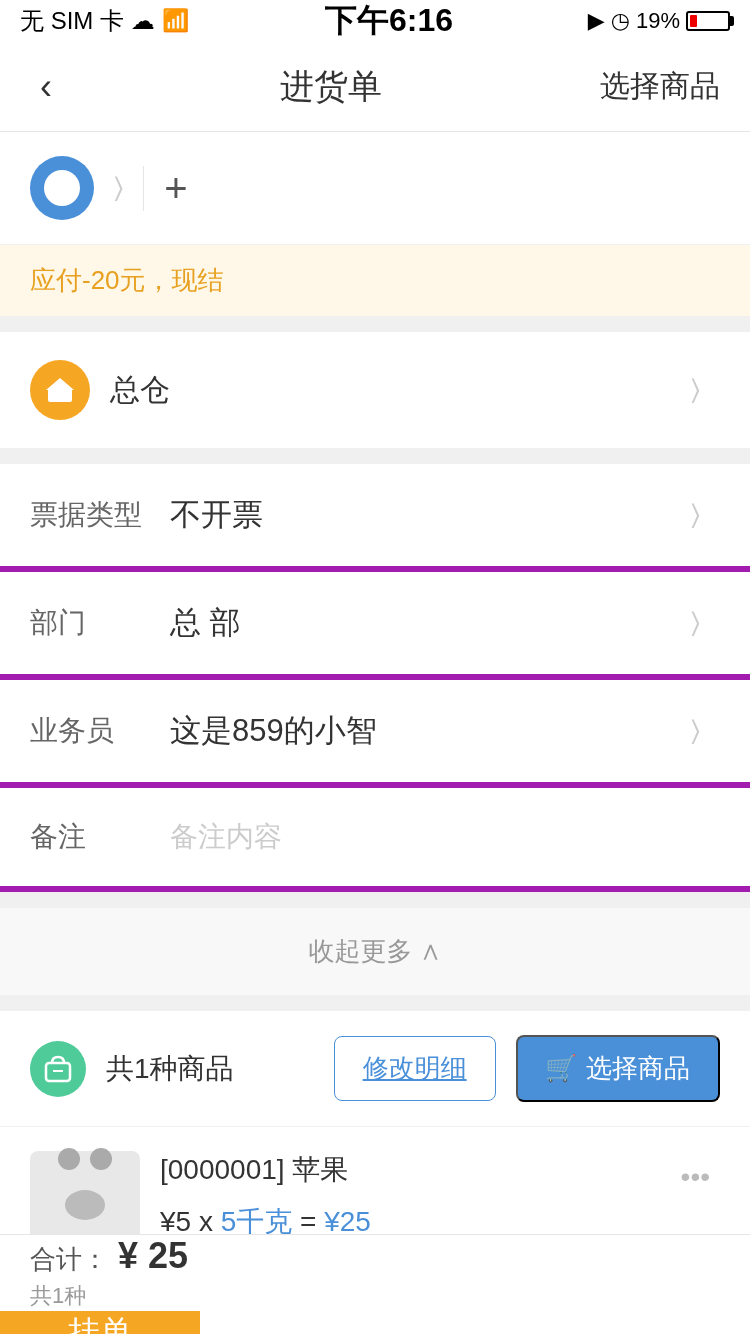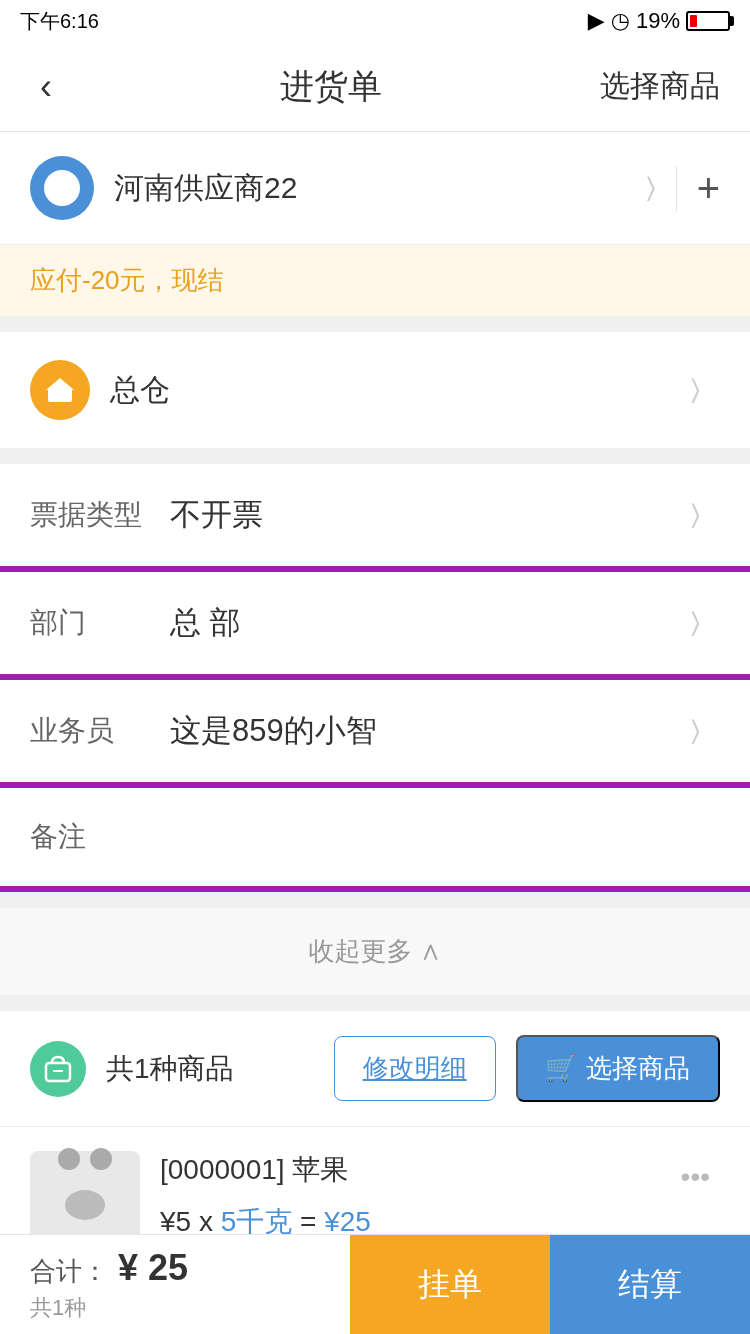--- a/index.html
+++ b/index.html
@@ -18,21 +18,21 @@
       height: 42px;
       background: #fff;
       display: flex;
       align-items: center;
       justify-content: space-between;
       padding: 0 20px;
       font-size: 24px;
       color: #000;
     }
     .status-left { display: flex; align-items: center; gap: 8px; font-size: 24px; }
-    .status-center { font-size: 20px; font-weight: 400; }
+    .status-center { font-size: 32px; font-weight: 700; }
     .status-right { display: flex; align-items: center; gap: 6px; font-size: 22px; }
     .battery-icon {
       width: 44px; height: 20px; border: 2px solid #000; border-radius: 3px; position: relative;
       display: inline-flex; align-items: center; padding: 2px;
     }
     .battery-icon::after {
       content: ''; position: absolute; right: -6px; top: 50%; transform: translateY(-50%);
       width: 4px; height: 10px; background: #000; border-radius: 0 2px 2px 0;
     }
     .battery-fill { height: 100%; width: 20%; background: #e00; border-radius: 1px; }
@@ -180,20 +180,21 @@
     .owl-body { width: 40px; height: 30px; border-radius: 50%; background: #bbb; }
 
     
     .bottom-bar {
       position: fixed;
       bottom: 0; left: 0; width: 750px;
       height: 100px;
       display: flex;
       background: #fff;
       border-top: 1px solid #e5e5e5;
+      flex-direction: column;
     }
     .bottom-total {
       flex: 1;
       display: flex;
       flex-direction: column;
       justify-content: center;
       padding: 0 30px;
     }
     .total-line { display: flex; align-items: baseline; gap: 10px; }
     .total-label { font-size: 26px; color: #555; }
@@ -213,20 +214,24 @@
     
     .divider { height: 16px; background: #f0f0f0; }
 
     
     .wifi-icon { font-size: 22px; }
   </style>
 </head>
 <body>
 
 <div class="status-bar">
+  <div class="status-left">
+    <span>无 SIM 卡 ☁</span>
+    <span class="wifi-icon">📶</span>
+  </div>
   <div class="status-center">下午6:16</div>
   <div class="status-right">
     <span>▶</span>
     <span>◷</span>
     <span>19%</span>
     <span class="battery-icon">
       <span class="battery-fill"></span>
     </span>
   </div>
 </div>
@@ -237,21 +242,20 @@
   <span class="nav-action">选择商品</span>
 </div>
 
 <div class="content">
 
   <div class="section">
     <div class="supplier-row">
       <div class="supplier-avatar">
         <div class="avatar-inner"></div>
       </div>
-      <span class="supplier-name">河南供应商22</span>
       <span class="chevron-right">〉</span>
       <span class="plus-icon">+</span>
     </div>
     <div class="notice-bar">应付-20元，现结</div>
   </div>
 
   <div class="warehouse-row">
     <div class="warehouse-icon">
       <svg width="32" height="32" viewBox="0 0 32 32" fill="white">
         <rect x="4" y="14" width="24" height="14" rx="2"></rect>
@@ -274,20 +278,21 @@
       <span class="form-value">总 部</span>
       <span class="chevron-right">〉</span>
     </div>
     <div class="form-row">
       <span class="form-label">业务员</span>
       <span class="form-value">这是859的小智</span>
       <span class="chevron-right">〉</span>
     </div>
     <div class="form-row">
       <span class="form-label">备注</span>
+      <span class="form-placeholder">备注内容</span>
     </div>
   </div>
 
   <div class="collapse-row">
     <span>收起更多 ∧</span>
   </div>
 
   <div class="divider"></div>
 
   <div class="product-header">

